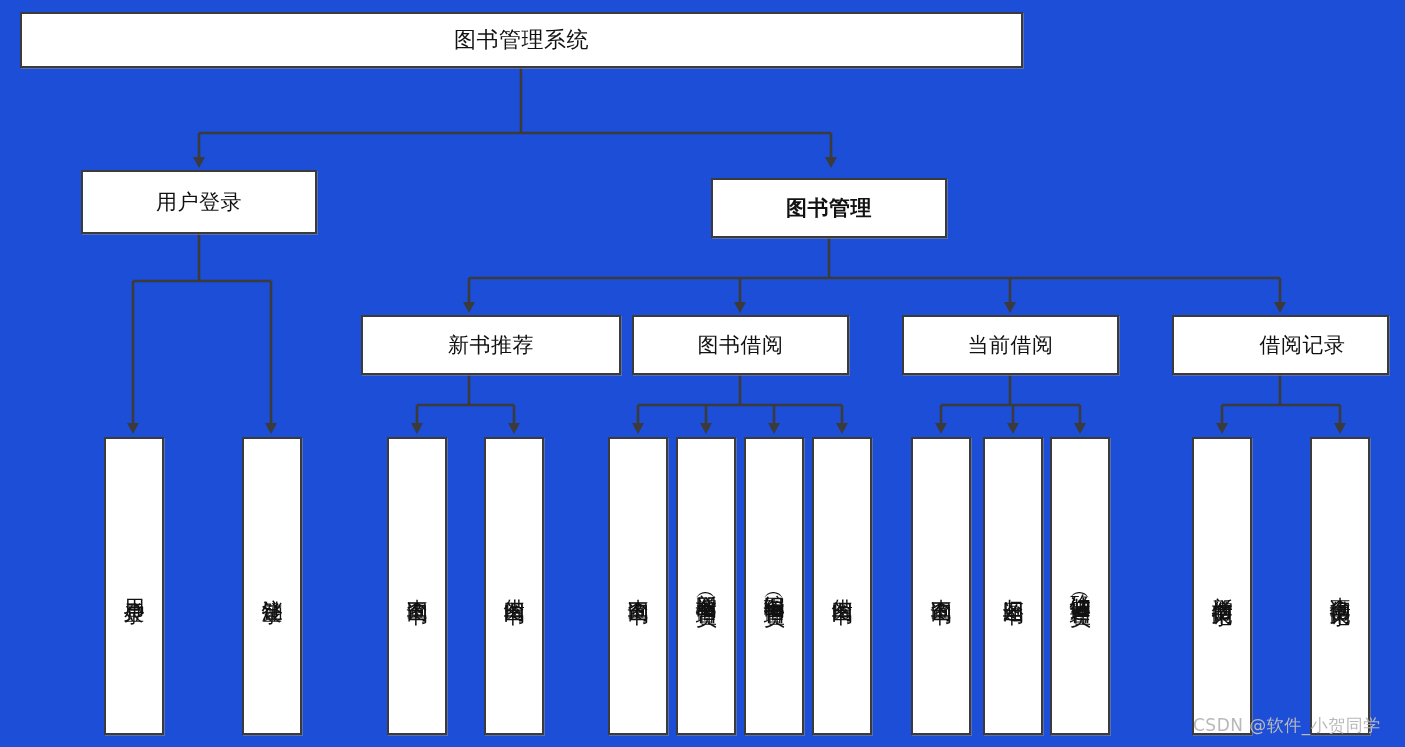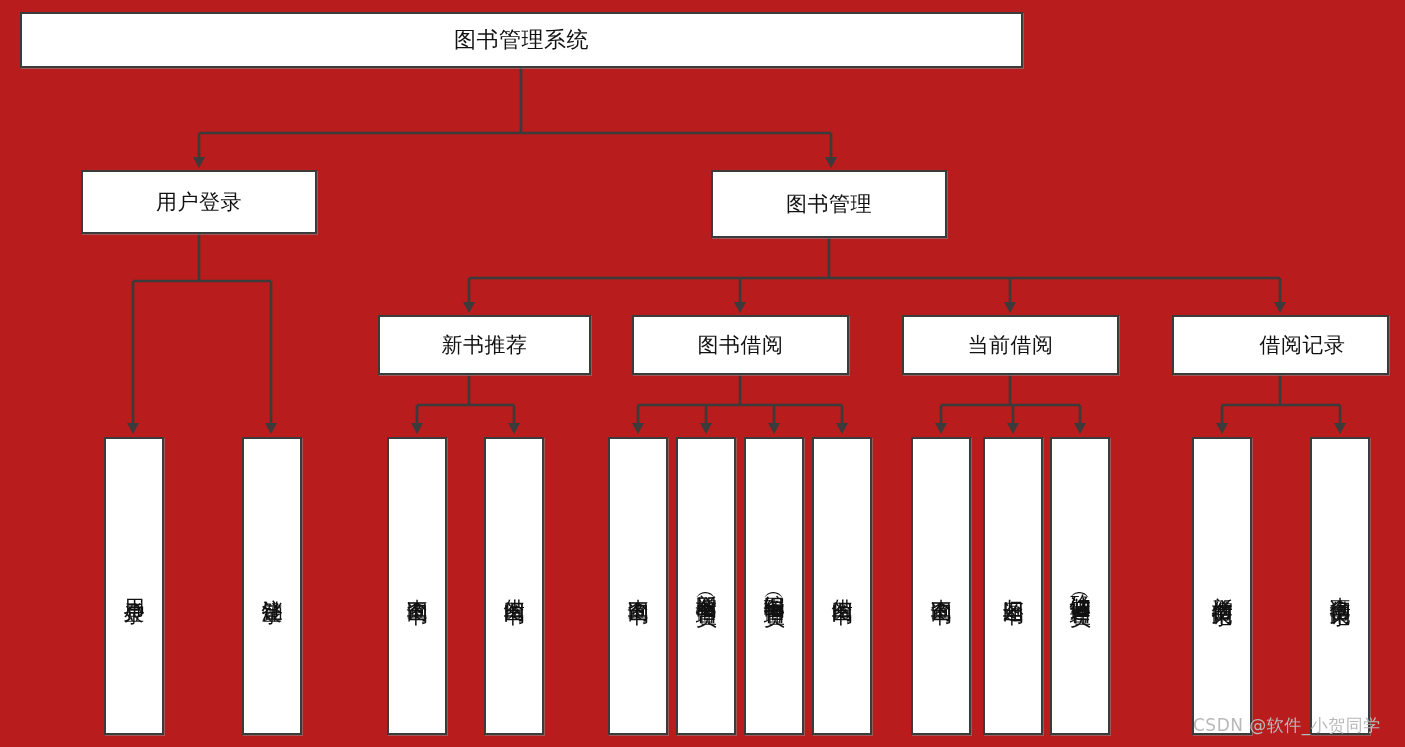--- a/index.html
+++ b/index.html
@@ -8,21 +8,21 @@
     padding: 0;
     background: #ffffff;
   }
   body {
     font-family: "DejaVu Sans", "Liberation Sans", sans-serif;
   }
   #canvas {
     position: relative;
     width: 1405px;
     height: 747px;
-    background: #b91c1c;
+    background: #1d4ed8;
     overflow: hidden;
   }
   #wires {
     position: absolute;
     left: 0;
     top: 0;
     width: 1405px;
     height: 747px;
     pointer-events: none;
   }
@@ -128,25 +128,25 @@
     </g>
   </svg>
 
   <div class="node h root" style="left:20px; top:12px; width:1003px; height:56px;">
     <span class="lbl">图书管理系统</span>
   </div>
 
   <div class="node h" style="left:81px; top:170px; width:236px; height:64px;">
     <span class="lbl">用户登录</span>
   </div>
-  <div class="node h" style="left:711px; top:170px; width:236px; height:68px;">
+  <div class="node h" style="left:711px; top:178px; width:236px; height:60px;font-weight:bold;">
     <span class="lbl">图书管理</span>
   </div>
 
-  <div class="node h" style="left:378px; top:315px; width:213px; height:60px;">
+  <div class="node h" style="left:361px; top:315px; width:260px; height:60px;">
     <span class="lbl">新书推荐</span>
   </div>
   <div class="node h" style="left:902px; top:315px; width:217px; height:60px;">
     <span class="lbl">当前借阅</span>
   </div>
   <div class="node h" style="left:632px; top:315px; width:217px; height:60px;">
     <span class="lbl">图书借阅</span>
   </div>
   <div class="node h" style="left:1172px; top:315px; width:217px; height:60px;padding-left:44px;">
     <span class="lbl">借阅记录</span>

